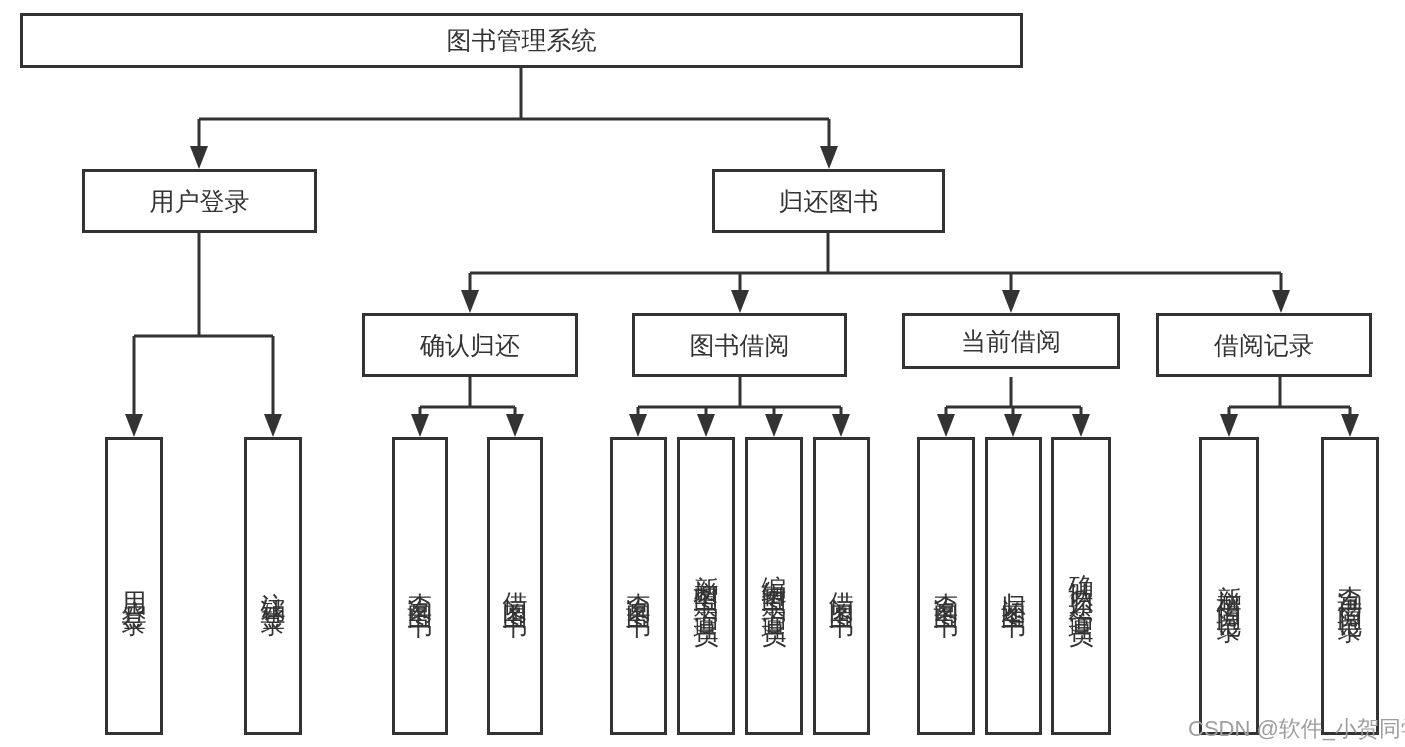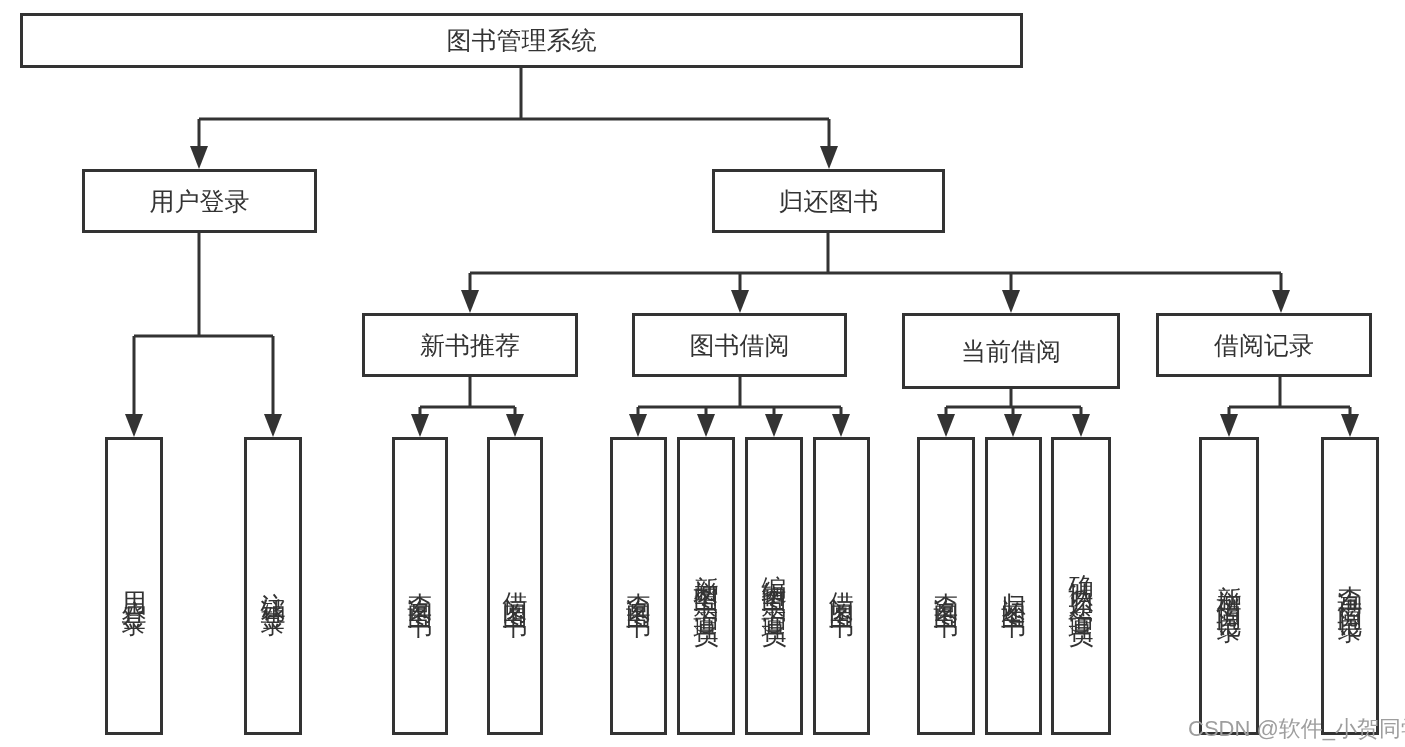--- a/index.html
+++ b/index.html
@@ -38,21 +38,21 @@
     line-height:1;
     white-space:nowrap;
     color:var(--text);
   }
   
   #root-box{left:20px;top:13px;width:1003px;height:55px;}
   #n-user-login{left:82px;top:169px;width:235px;height:64px;}
   #n-book-mgmt{left:712px;top:169px;width:233px;height:64px;}
   #n-new-book{left:362px;top:313px;width:216px;height:64px;}
   #n-book-borrow{left:632px;top:313px;width:215px;height:64px;}
-  #n-current-borrow{left:902px;top:313px;width:218px;height:76px;}
+  #n-current-borrow{left:902px;top:313px;width:218px;height:56px;}
   #n-borrow-record{left:1156px;top:313px;width:216px;height:64px;}
   .leaf{top:437px;height:298px;}
   #l-login{left:105px;width:58px;}
   #l-logout{left:244px;width:58px;}
   #l-nb-query{left:392px;width:56px;}
   #l-nb-borrow{left:487px;width:56px;}
   #l-bb-query{left:610px;width:57px;}
   #l-bb-add{left:677px;width:58px;}
   #l-bb-edit{left:745px;width:58px;}
   #l-bb-borrow{left:813px;width:57px;}
@@ -113,21 +113,21 @@
   </div>
 
   <div class="node" id="n-user-login">
     <span>用户登录</span>
   </div>
   <div class="node" id="n-book-mgmt">
     <span>归还图书</span>
   </div>
 
   <div class="node" id="n-new-book">
-    <span>新书推荐</span>
+    <span>确认归还</span>
   </div>
   <div class="node" id="n-book-borrow">
     <span>图书借阅</span>
   </div>
   <div class="node" id="n-current-borrow">
     <span>当前借阅</span>
   </div>
   <div class="node" id="n-borrow-record">
     <span>借阅记录</span>
   </div>

